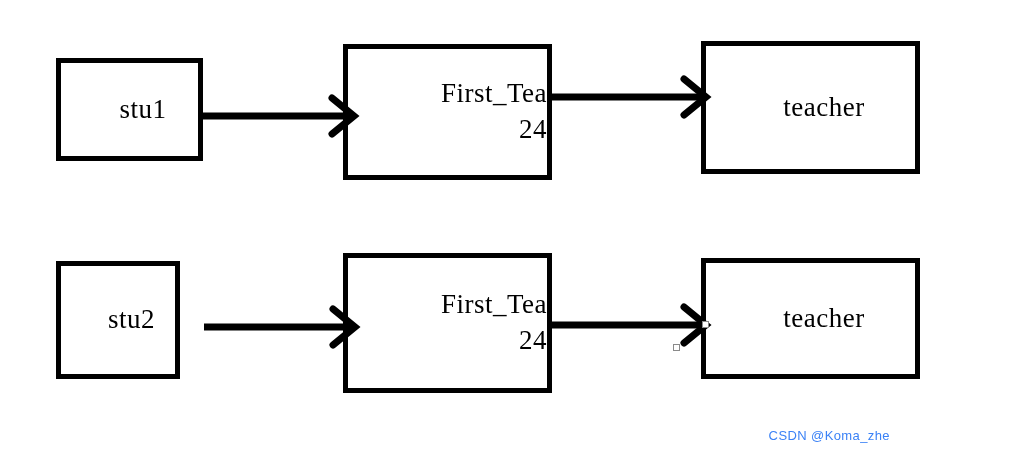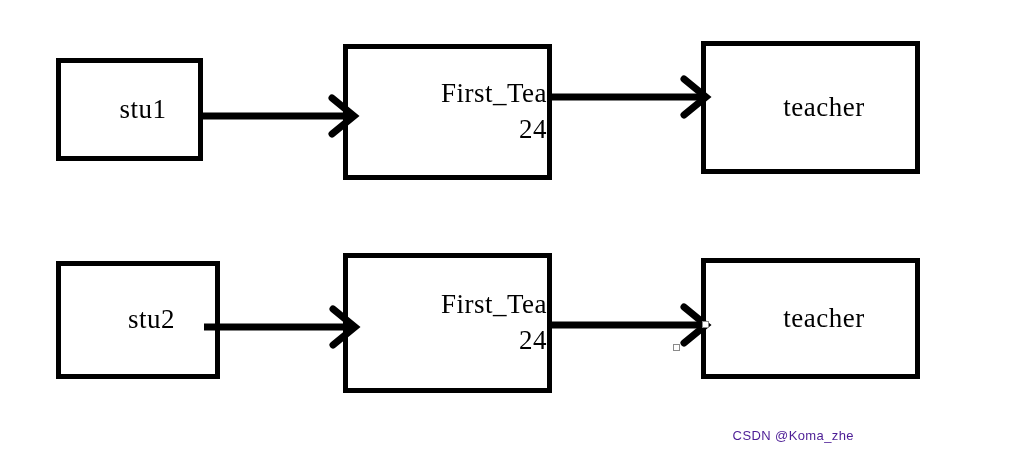--- a/index.html
+++ b/index.html
@@ -82,21 +82,21 @@
 
   <div class="node left-label" id="node-first-tea-row1" style="left: 343px; top: 44px; width: 209px; height: 136px; border-color: rgb(0, 0, 0);">
     <span class="node-label">First_Tea
 24</span>
   </div>
 
   <div class="node center-label" id="node-teacher-row1" style="left: 701px; top: 41px; width: 219px; height: 133px; border-color: rgb(0, 0, 0);">
     <span class="node-label">teacher</span>
   </div>
 
-  <div class="node center-label" id="node-stu2" style="left: 56px; top: 261px; width: 164px; height: 118px; border-color: rgb(0, 0, 0);">
+  <div class="node center-label" id="node-stu2" style="left: 56px; top: 261px; width: 124px; height: 118px; border-color: rgb(0, 0, 0);">
     <span class="node-label">stu2</span>
   </div>
 
   <div class="node left-label" id="node-first-tea-row2" style="left: 343px; top: 253px; width: 209px; height: 140px; border-color: rgb(0, 0, 0);">
     <span class="node-label">First_Tea
 24</span>
   </div>
 
   <div class="node center-label" id="node-teacher-row2" style="left: 701px; top: 258px; width: 219px; height: 121px; border-color: rgb(0, 0, 0);">
     <span class="node-label">teacher</span>
@@ -123,15 +123,15 @@
   <div class="edge" id="edge-3" style="left: 528px; top: 301px; width: 202px; height: 48px;">
     <svg width="202" height="48" viewBox="0 0 202 48">
       <line x1="24" y1="24" x2="178" y2="24" stroke="#000000" stroke-width="7" stroke-linecap="butt"></line>
       <path d="M 156 6 L 178 24 L 156 42" fill="none" stroke="#000000" stroke-width="7" stroke-linecap="round" stroke-linejoin="miter"></path>
     </svg>
     </div>
 
   <div class="handle" id="handle-0" style="left: 673px; top: 344px;"></div>
   <div class="handle" id="handle-1" style="left: 702px; top: 321px;"></div>
 
-  <div class="watermark" style="left: 854px; top: 428px; transform: translateX(-100%); color: #4c1d95;">CSDN @Koma_zhe</div>
+  <div class="watermark" style="left: 890px; top: 428px; transform: translateX(-100%); color: #3b82f6;">CSDN @Koma_zhe</div>
 
 </div>
 
 </body></html>

